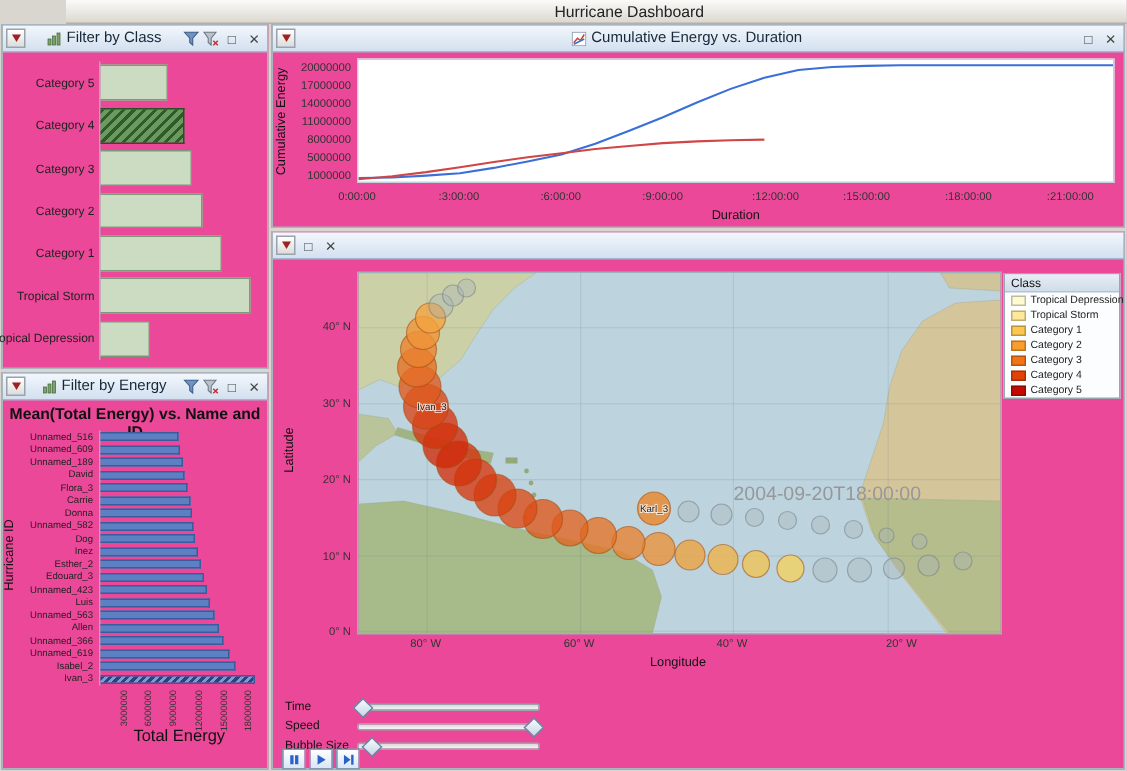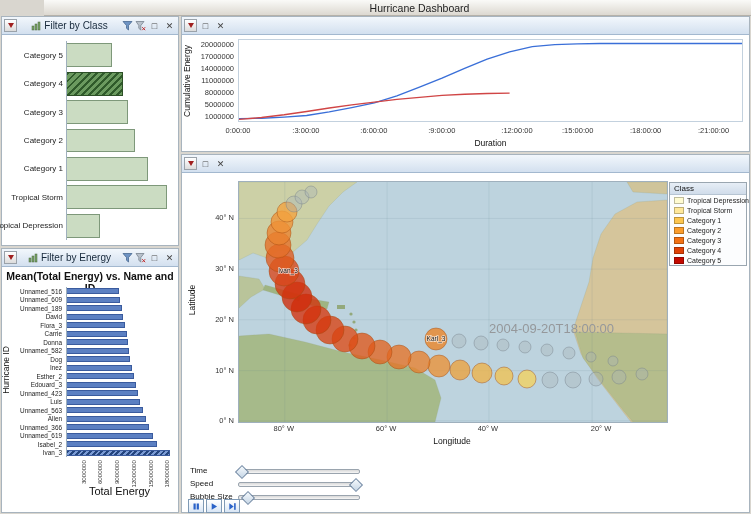--- a/index.html
+++ b/index.html
@@ -1,20 +1,20 @@
 <!DOCTYPE html>
 <html><head>
 <meta charset="utf-8">
 <style>
   html,body{margin:0;padding:0;}
   body{font-family:"Liberation Sans", sans-serif;}
   .window{position:relative;width:751px;height:514px;background:#d9d6cf;overflow:hidden;padding-left:44px;}
   .titlebar{height:15px;background:linear-gradient(#fafaf8,#dcd8d0);border-bottom:1px solid #b5b1a9;
     display:flex;align-items:center;justify-content:center;font-size:10.5px;color:#222;}
-  .panel{position:absolute;background:#ffffff;border:1px solid #a8b4be;box-sizing:border-box;}
+  .panel{position:absolute;background:#ec4899;border:1px solid #a8b4be;box-sizing:border-box;}
   #panel-filter-class{left:1px;top:16px;width:178px;height:230px;}
   #panel-filter-energy{left:1px;top:248px;width:178px;height:265px;}
   #panel-cumulative{left:181px;top:16px;width:569px;height:136px;}
   #panel-map{left:181px;top:154px;width:569px;height:359px;}
   .phead{height:17px;display:flex;align-items:center;gap:2px;padding:0 2px;
     background:linear-gradient(#f2f7fc,#d3e0ef);border-bottom:1px solid #a3b8cf;font-size:10px;color:#16283a;}
   .htitle{flex:1;display:flex;justify-content:center;align-items:center;gap:3px;min-width:0;white-space:nowrap;overflow:hidden;}
   .hicon{display:flex;align-items:center;}
   .rtbtn{width:13px;height:13px;border:1px solid #9aa2aa;background:linear-gradient(#ffffff,#dcdcdc);
     padding:0;display:flex;align-items:center;justify-content:center;cursor:pointer;}
@@ -140,20 +140,30 @@
           </div>
         </div>
     </div>
   </section>
 
   <section class="panel" id="panel-cumulative">
     <header class="phead">
       <button class="rtbtn">
           <span class="rt"></span>
         </button>
+      <div class="htitle">
+        <span class="hicon">
+            <svg width="10" height="10" viewBox="0 0 10 10">
+              <rect x="0.5" y="0.5" width="9" height="9" fill="#fff" stroke="#8899aa" stroke-width="0.6"></rect>
+              <polyline points="1.5,7.5 4,4.5 6,6 8.5,2" fill="none" stroke="#c04040" stroke-width="1"></polyline>
+              <polyline points="1.5,8.5 4.5,7 8.5,5" fill="none" stroke="#4070c0" stroke-width="1"></polyline>
+            </svg>
+          </span>
+        <span>Cumulative Energy vs. Duration</span>
+      </div>
       <button class="winbtn">□</button>
       <button class="winbtn">✕</button>
     </header>
     <div class="pbody" id="ce-body">
       <span class="ce-ylabel">Cumulative Energy</span>
       <div id="ce-plot">
         <svg id="ce-svg" viewBox="0 0 505 83" preserveAspectRatio="none">
             <polyline points="0.0,80.6 22.6,80.2 45.3,79.0 67.9,77.4 90.6,73.7 113.2,69.3 135.9,64.5 158.5,57.2 181.2,48.3 203.8,39.1 226.5,29.0 249.1,19.7 271.7,12.1 294.4,6.8 317.0,4.8 339.7,4.0 362.3,3.6 407.6,3.6 475.6,3.6 505.0,3.6" fill="none" stroke="#3a6fd8" stroke-width="1.4"></polyline>
             <polyline points="0.0,81.4 22.6,79.4 45.3,76.6 67.9,73.3 90.6,69.7 113.2,66.5 135.9,63.7 158.5,60.8 181.2,58.8 203.8,56.8 226.5,55.6 249.1,54.8 271.7,54.4" fill="none" stroke="#d04545" stroke-width="1.4"></polyline>
           </svg>

